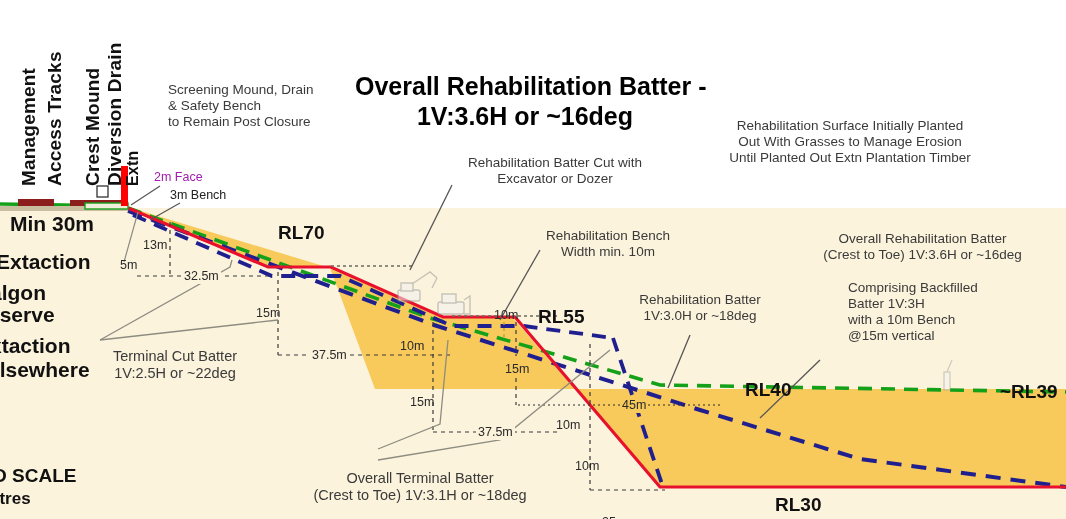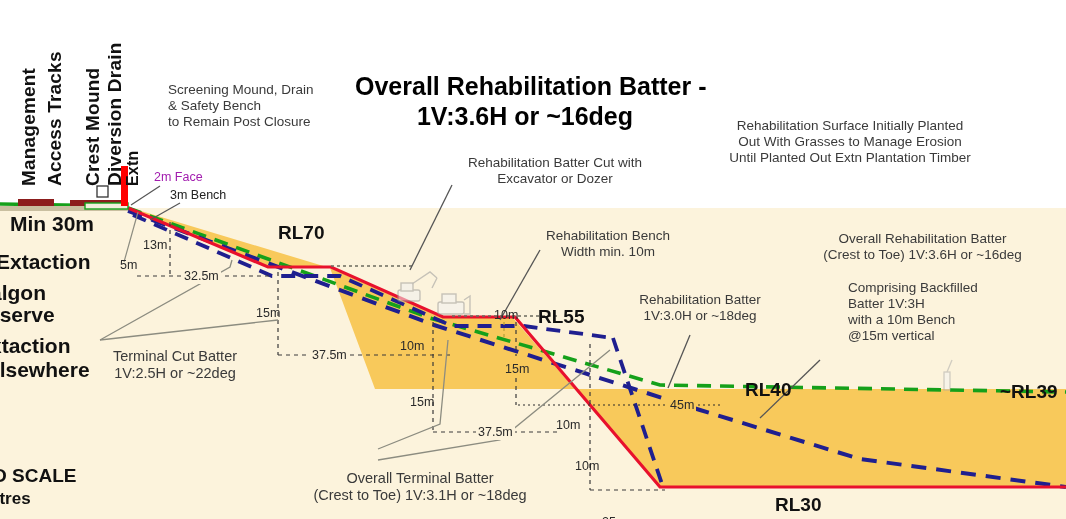--- a/index.html
+++ b/index.html
@@ -196,15 +196,15 @@
   <div class="lbl dim" style="left:256px;top:306px;">15m</div>
   <div class="lbl dim" style="left:310px;top:348px;background:#FCF3DC;padding:0 2px;">37.5m</div>
   <div class="lbl dim" style="left:400px;top:339px;">10m</div>
   <div class="lbl dim" style="left:505px;top:362px;">15m</div>
   <div class="lbl dim" style="left:410px;top:395px;">15m</div>
   <div class="lbl dim" style="left:476px;top:425px;background:#FCF3DC;padding:0 2px;">37.5m</div>
   <div class="lbl dim" style="left:556px;top:418px;">10m</div>
   <div class="lbl dim" style="left:575px;top:459px;">10m</div>
   <div class="lbl dim" style="left:600px;top:483px;background:#FCF3DC;padding:0 2px;margin-top:32px;">25m</div>
   <div class="lbl dim" style="left:494px;top:308px;">10m</div>
-  <div class="lbl dim" style="left:620px;top:398px;background:#F8C95B;padding:0 2px;margin-left:48px;">45m</div>
+  <div class="lbl dim" style="left:620px;top:398px;background:#F8C95B;padding:0 2px;">45m</div>
 
 </div>
 
 </body></html>

